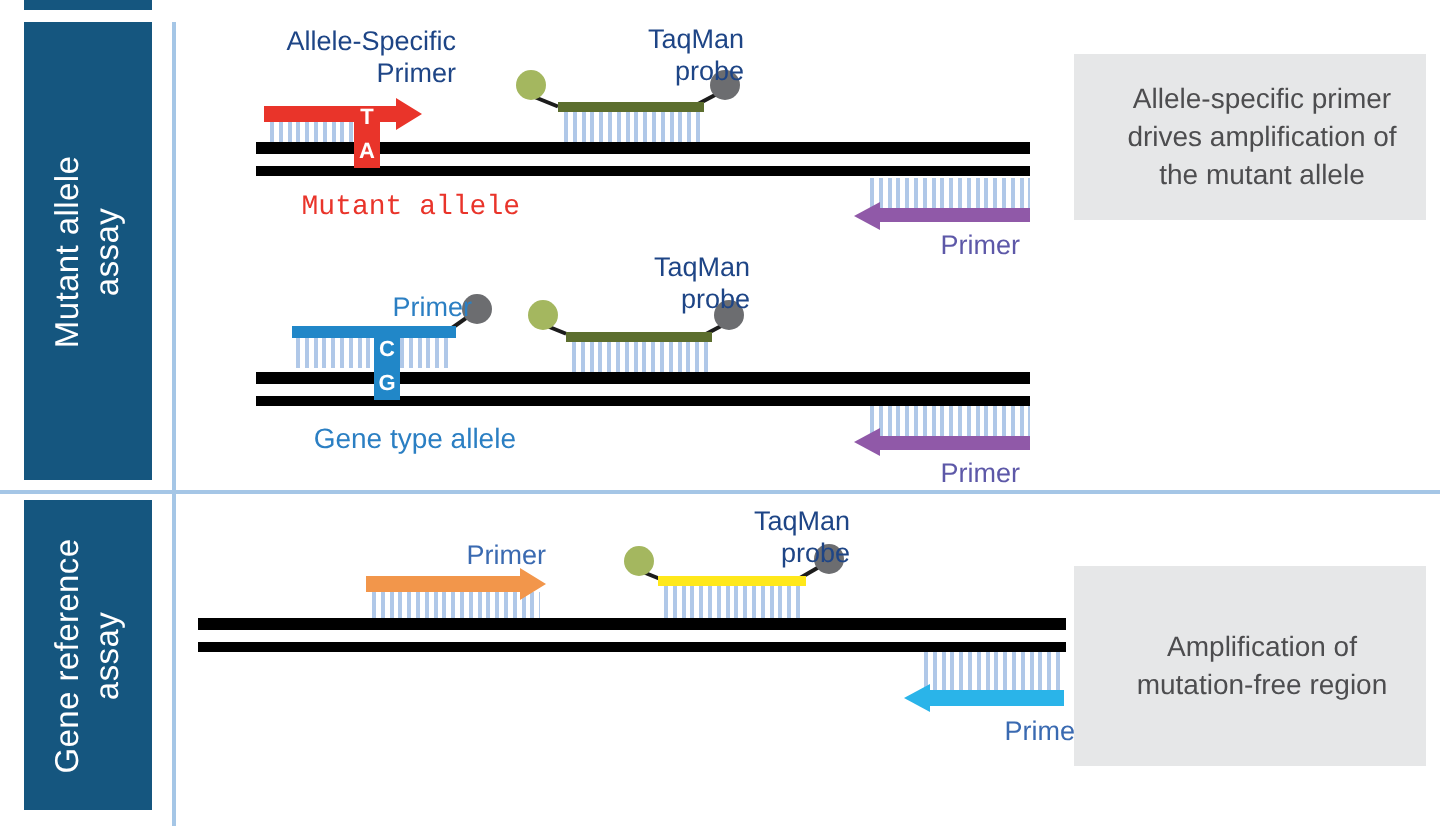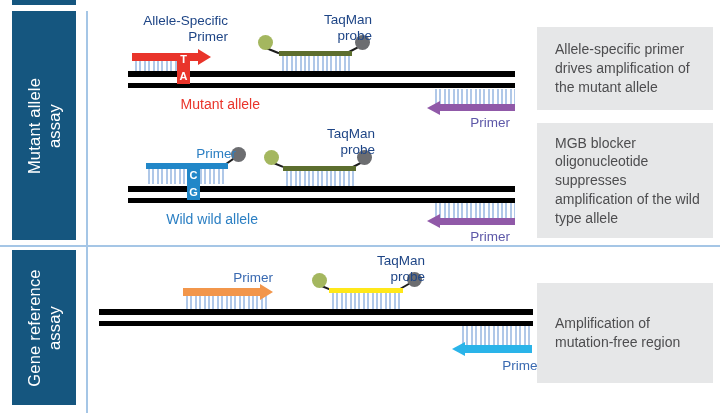--- a/index.html
+++ b/index.html
@@ -55,21 +55,21 @@
   .navy-t{color:var(--label-navy);}
   .blue-t{color:var(--blue-text);}
   .red-t{color:var(--red);}
   .purple-t{color:var(--primer-purple-text);}
   .pblue-t{color:var(--primer-blue-text);}
   
   .callout{
     position:absolute;left:537px;width:176px;background:var(--callout-bg);
     color:var(--callout-text);display:flex;align-items:center;
     font-size:14px;line-height:1.34;box-sizing:border-box;
-    padding:0 6px 0 18px;z-index:6;
+    padding:0 6px 0 18px;z-index:6;text-align:center;
   }
 </style>
 </head>
 <body>
 
 <div id="stage">
 
   <div class="side-box" style="top:0;height:5px;"></div>
 
   <div class="side-box" style="top:11px;height:229px;">
@@ -101,21 +101,21 @@
     <div class="dye dye-green" style="left:258px;top:35px;"></div>
     <div class="connector" style="left:266px;top:46.5px;width:14px;transform:rotate(22deg);"></div>
     <div class="probe-bar" style="left:279px;top:50.5px;width:73px;background:var(--olive);"></div>
     <div class="connector" style="left:349px;top:51px;width:11px;transform:rotate(-28deg);"></div>
     <div class="dye dye-gray" style="left:354.5px;top:35px;"></div>
     <div class="teeth" style="left:282px;top:56px;width:68px;height:15px;"></div>
 
     <div class="strand" style="left:128px;top:71px;width:387px;"></div>
     <div class="strand" style="left:128px;top:82.5px;width:387px;"></div>
 
-    <div class="dlabel red-t" style="left:140px;top:96px;width:120px;font-size:14px;">Mutant allele</div>
+    <div class="dlabel red-t" style="left:140px;top:96px;width:120px;font-size:14px;font-family:Liberation Mono, monospace;">Mutant allele</div>
 
     <div class="teeth" style="left:435px;top:88.5px;width:80px;height:15px;"></div>
     <div class="arrow arrow-l" style="--ac:var(--purple);--hh:7px;--hw:13px;left:440px;top:104px;width:75px;height:7px;"></div>
     <div class="dlabel purple-t" style="left:430px;top:115px;width:80px;">Primer</div>
   </div>
 
   <div>
     <div class="dlabel blue-t" style="left:116px;top:146px;width:120px;">Primer</div>
 
     <div class="probe-bar" style="left:146px;top:163px;width:82px;background:var(--blue);"></div>
@@ -133,21 +133,21 @@
     <div class="dye dye-green" style="left:264px;top:149.5px;"></div>
     <div class="connector" style="left:271px;top:161px;width:13px;transform:rotate(22deg);"></div>
     <div class="probe-bar" style="left:283px;top:165.5px;width:73px;background:var(--olive);"></div>
     <div class="connector" style="left:353px;top:166px;width:11px;transform:rotate(-28deg);"></div>
     <div class="dye dye-gray" style="left:356.5px;top:149.5px;"></div>
     <div class="teeth" style="left:286px;top:171px;width:68px;height:15px;"></div>
 
     <div class="strand" style="left:128px;top:186px;width:387px;"></div>
     <div class="strand" style="left:128px;top:197.5px;width:387px;"></div>
 
-    <div class="dlabel blue-t" style="left:138px;top:211px;width:120px;font-size:14px;">Wild wild allele</div>
+    <div class="dlabel blue-t" style="left:138px;top:211px;width:120px;font-size:14px;">Gene type allele</div>
 
     <div class="teeth" style="left:435px;top:203px;width:80px;height:14.5px;"></div>
     <div class="arrow arrow-l" style="--ac:var(--purple);--hh:7px;--hw:13px;left:440px;top:217.5px;width:75px;height:7px;"></div>
     <div class="dlabel purple-t" style="left:430px;top:229px;width:80px;">Primer</div>
   </div>
 
   <div>
     <div class="dlabel pblue-t" style="left:163px;top:270px;width:110px;">Primer</div>
     <div class="arrow arrow-r" style="--ac:var(--orange);--hh:8px;--hw:13px;left:183px;top:288px;width:77px;height:8px;"></div>
     <div class="teeth" style="left:186px;top:296px;width:84px;height:13px;"></div>
@@ -165,20 +165,17 @@
     <div class="strand" style="left:99px;top:320.5px;width:434px;"></div>
 
     <div class="teeth" style="left:462px;top:326px;width:70px;height:19px;"></div>
     <div class="arrow arrow-l" style="--ac:var(--cyan);--hh:7.5px;--hw:13px;left:465px;top:345px;width:67px;height:8px;"></div>
     <div class="dlabel pblue-t" style="left:462px;top:358px;width:80px;">Primer</div>
   </div>
 
   <div class="callout" style="top:27px;height:83px;">
     <span>Allele-specific primer drives amplification of the mutant allele</span>
   </div>
-  <div class="callout" style="top:123px;height:115px;">
-    <span>MGB blocker oligonucleotide suppresses amplification of the wild type allele</span>
-  </div>
   <div class="callout" style="top:283px;height:100px;">
     <span>Amplification of mutation-free region</span>
   </div>
 
 </div>
 
 </body></html>

